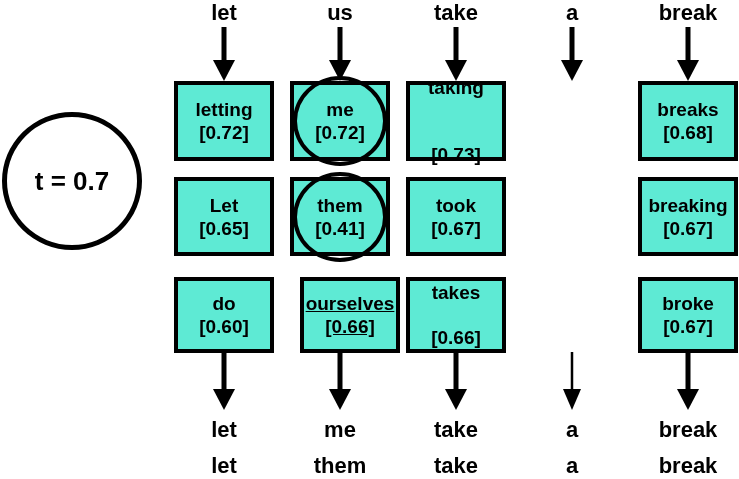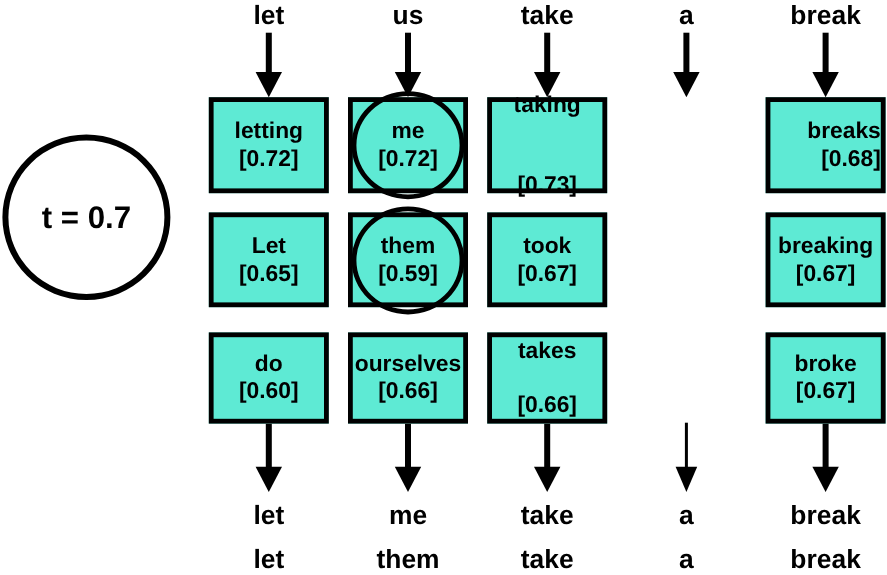--- a/index.html
+++ b/index.html
@@ -67,23 +67,23 @@
       </svg>
   </div>
   <div class="box r0" style="left:290px;">
     <div class="sel-circle"></div>
     <div class="word">me</div>
     <div class="annot">[0.72]</div>
   </div>
   <div class="box r1" style="left:290px;">
     <div class="sel-circle"></div>
     <div class="word">them</div>
-    <div class="annot">[0.59]</div>
+    <div class="annot">[0.41]</div>
   </div>
-  <div class="box r2" style="left:290px;">
+  <div class="box r2" style="left:300px;text-decoration:underline;">
     <div class="word">ourselves</div>
     <div class="annot">[0.66]</div>
   </div>
   <div class="arrow" style="left:327px;top:353px;">
     <svg width="26" height="57" viewBox="0 0 26 57">
         <rect x="10.5" y="0" width="5" height="38" fill="#000"></rect>
         <polygon points="2,36 24,36 13,57" fill="#000"></polygon>
       </svg>
   </div>
   <div class="out-word" style="left:280px;top:418px;">me</div>
@@ -133,21 +133,21 @@
   <div class="out-word" style="left:512px;top:418px;">a</div>
   <div class="out-word" style="left:512px;top:454px;">a</div>
 
   <div class="col-label" style="left:628px;">break</div>
   <div class="arrow" style="left:675px;top:27px;">
     <svg width="26" height="54" viewBox="0 0 26 54">
         <rect x="10.5" y="0" width="5" height="36" fill="#000"></rect>
         <polygon points="2,33 24,33 13,54" fill="#000"></polygon>
       </svg>
   </div>
-  <div class="box r0" style="left:638px;align-items:flex-end;">
+  <div class="box r0" style="left:638px;">
     <div class="word">breaks</div>
     <div class="annot">[0.68]</div>
   </div>
   <div class="box r1" style="left:638px;">
     <div class="word">breaking</div>
     <div class="annot">[0.67]</div>
   </div>
   <div class="box r2" style="left:638px;">
     <div class="word">broke</div>
     <div class="annot">[0.67]</div>

